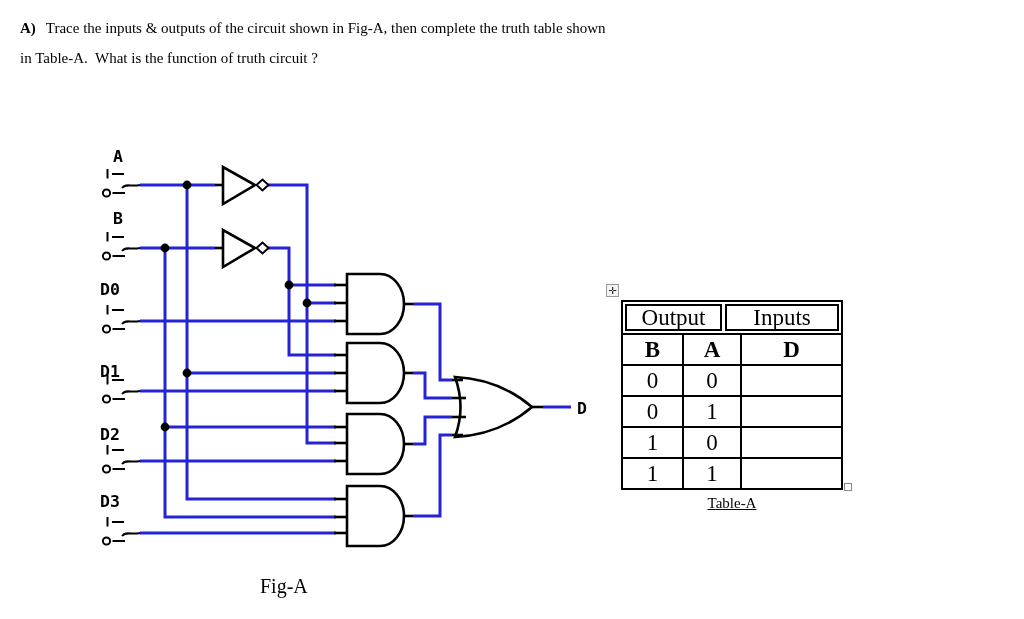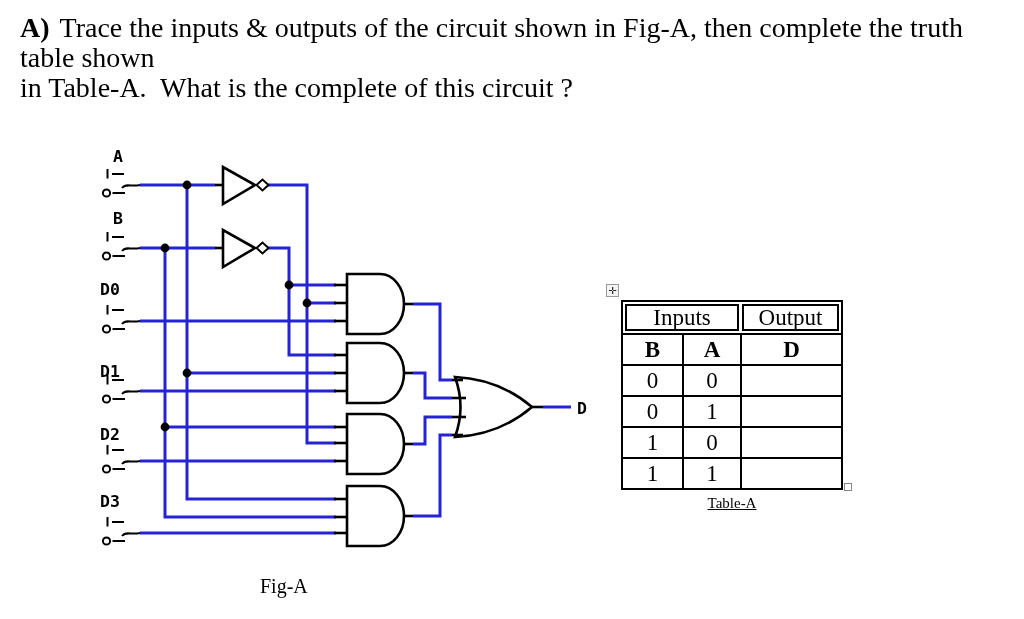--- a/index.html
+++ b/index.html
@@ -2,21 +2,21 @@
 <html><head>
 <meta charset="utf-8">
 <style>
   html,body{margin:0;padding:0;}
   body{
     width:1024px;height:619px;position:relative;background:#ffffff;
     font-family:"Liberation Serif", serif;color:#000;overflow:hidden;
   }
   .title{
     position:absolute;left:20px;top:13px;width:992px;
-    font-size:28px;line-height:30px;white-space:pre-wrap;
+    font-size:15px;line-height:30px;white-space:pre-wrap;
   }
   .tprefix{font-weight:bold;margin-right:10px;}
   #circuit{position:absolute;left:0;top:0;}
   .fig-caption{
     position:absolute;left:260px;top:575px;width:86px;text-align:left;
     font-size:20px;
   }
   
   .ttable{
     position:absolute;left:621px;top:300px;width:222px;background:#fff;
@@ -52,21 +52,21 @@
     border:1px solid #888;background:#fff;box-sizing:border-box;
   }
   svg text{
     font-family:"DejaVu Sans Mono", monospace;font-weight:bold;
     font-size:16.5px;fill:#000;
   }
 </style>
 </head>
 <body>
 
-<div class="title"><span class="tprefix">A)</span><span>Trace the inputs &amp; outputs of the circuit shown in Fig-A, then complete the truth table shown</span><br><span>in Table-A.  What is the complete of this circuit ?</span></div>
+<div class="title"><span class="tprefix">A)</span><span>Trace the inputs &amp; outputs of the circuit shown in Fig-A, then complete the truth table shown</span><br><span>in Table-A.  What is the function of truth circuit ?</span></div>
 
 <svg id="circuit" width="1024" height="619" viewBox="0 0 1024 619">
 
   <g fill="none" stroke="#2424D6" stroke-width="3">
     <path d="M140 185 H215"></path>
     <path d="M140 248 H215"></path>
     <path d="M187 185 V499 H336"></path>
     <path d="M165 248 V517 H336"></path>
     <path d="M267 185 H307 V443 H336"></path>
     <path d="M267 248 H289 V355 H336"></path>
@@ -207,22 +207,22 @@
 </svg>
 
 <div class="fig-caption">Fig-A</div>
 
 <div class="move-handle">
     <span>✛</span>
   </div>
 
 <div class="ttable">
   <div class="thead">
+    <div class="hcell output">Output</div>
     <div class="hcell inputs">Inputs</div>
-    <div class="hcell output">Output</div>
   </div>
   <div class="trow subhead">
     <div class="c cb">B</div>
     <div class="c ca">A</div>
     <div class="c cd">D</div>
   </div>
   <div class="trow">
     <div class="c cb">0</div>
     <div class="c ca">0</div>
     <div class="c cd"></div>

